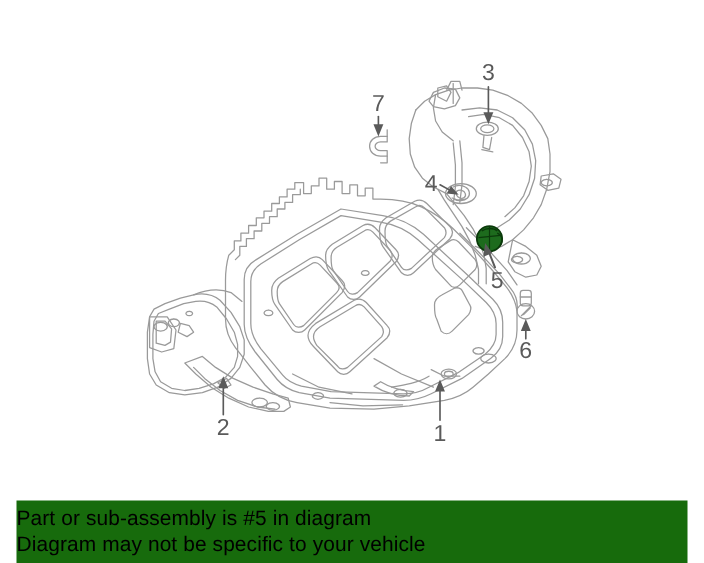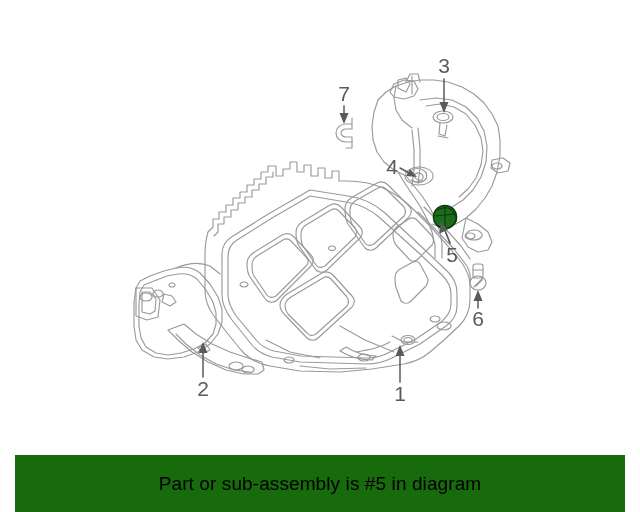--- a/index.html
+++ b/index.html
@@ -40,21 +40,21 @@
 
   #notice-banner {
     position: absolute;
     left: 15px;
     top: 455px;
     width: 610px;
     height: 57px;
     background: #176b0c;
     display: flex;
     flex-direction: column;
-    align-items: center;
+    align-items: flex-start;
     justify-content: center;
     box-sizing: border-box;
     padding-top: 1px;
   }
   .banner-line {
     color: #000000;
     font-family: "Liberation Sans", sans-serif;
     font-size: 19px;
     line-height: 24px;
     letter-spacing: 0.1px;
@@ -347,13 +347,14 @@
     <text class="callout-number" x="444" y="67">3</text>
     <text class="callout-number" x="392" y="168">4</text>
     <text class="callout-number" x="452" y="256">5</text>
     <text class="callout-number" x="478" y="320">6</text>
     <text class="callout-number" x="344" y="95">7</text>
   </svg>
 </div>
 
 <div id="notice-banner">
   <div class="banner-line">Part or sub-assembly is #5 in diagram</div>
+  <div class="banner-line">Diagram may not be specific to your vehicle</div>
 </div>
 
 </body></html>

